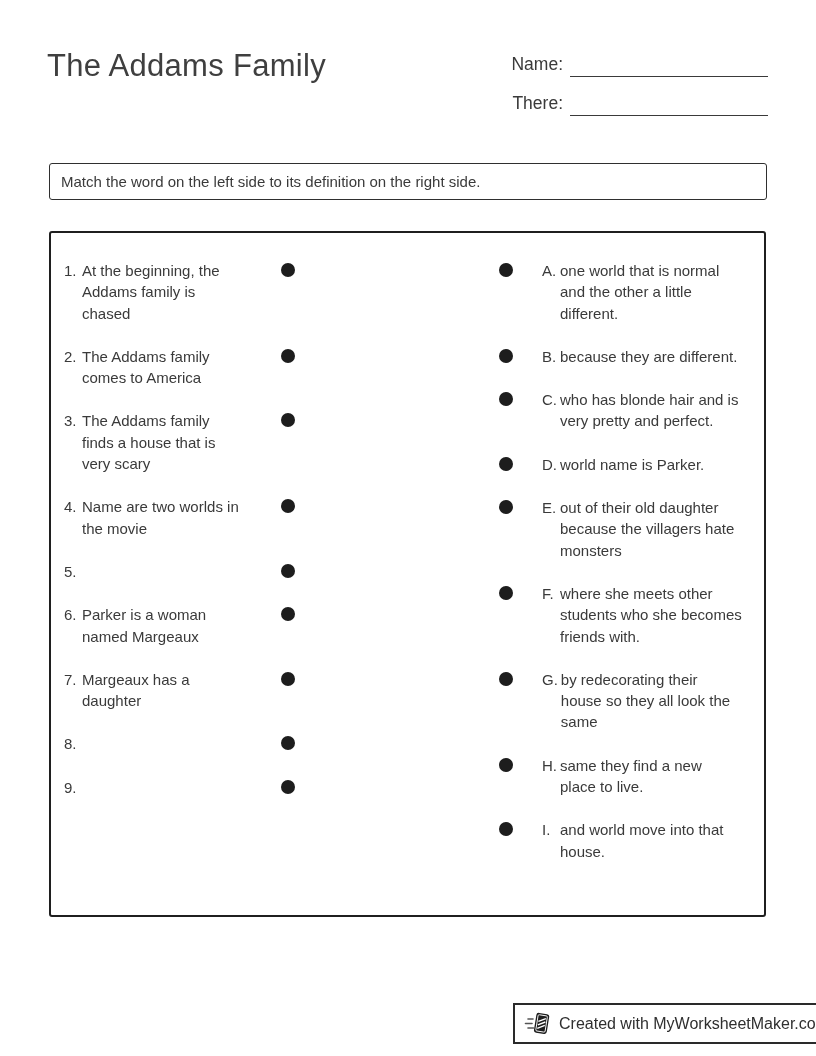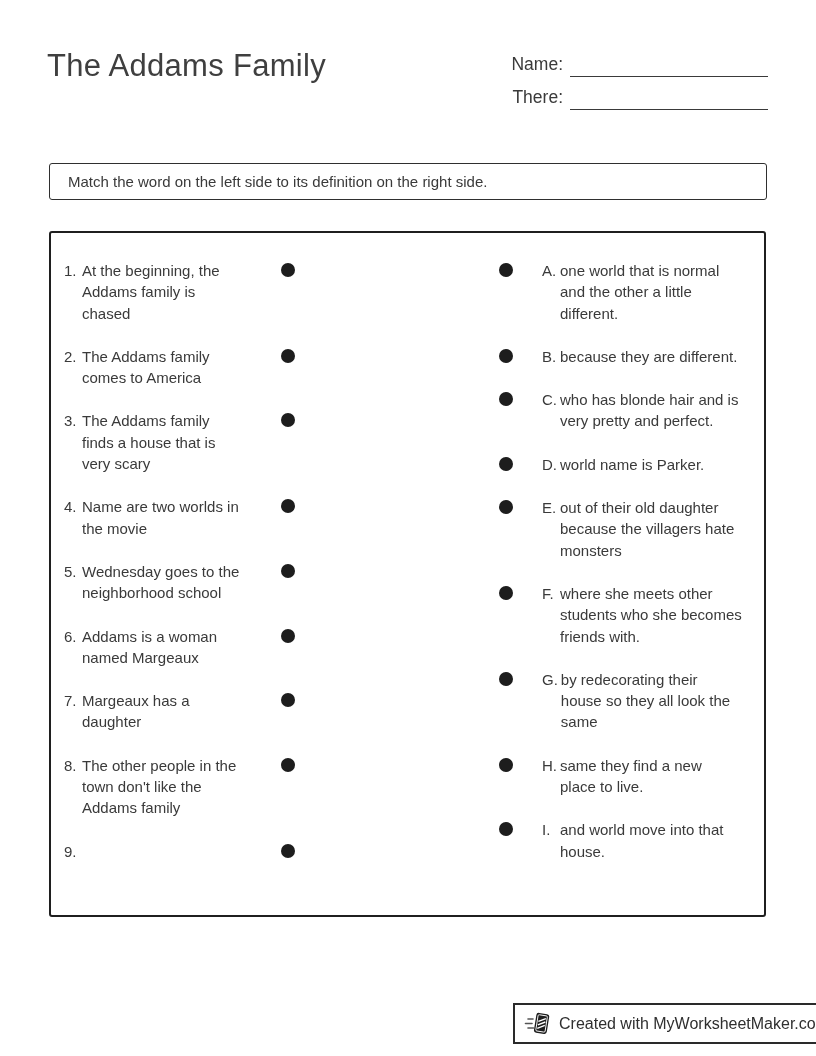--- a/index.html
+++ b/index.html
@@ -12,31 +12,31 @@
     overflow:hidden;
   }
 
   .page-title {
     position:absolute; left:47px; top:48px;
     font-size:31px; font-weight:300; letter-spacing:0.3px;
     color:#3f3f3f;
   }
 
   .namedate { position:absolute; left:480px; top:50px; width:288px; }
-  .nd-row { display:flex; align-items:flex-end; height:27px; margin-bottom:6px; }
+  .nd-row { display:flex; align-items:flex-end; height:27px; margin-bottom:12px; }
   .nd-label {
     width:90px; text-align:right; padding-right:7px;
     font-size:17.5px; color:#3a3a3a; line-height:25px;
   }
   .nd-line { flex:1; height:100%; border-bottom:1.5px solid #3a3a3a; }
 
   .instruction-box {
     position:absolute; left:49px; top:163px; width:718px; height:37px;
     border:1.5px solid #2f2f2f; border-radius:3px;
-    display:flex; align-items:center; padding-left:18px;
+    display:flex; align-items:center; padding-left:11px;
     font-size:15px; color:#3a3a3a;
   }
 
   .main-box {
     position:absolute; left:49px; top:231px; width:717px; height:686px;
     border:2px solid #1f1f1f; border-radius:3px;
   }
 
   .col { position:absolute; top:27px; }
   .col-left  { left:13px;  width:240px; }
@@ -112,41 +112,36 @@
       <span class="dot dot-left"></span>
     </div>
     <div class="match-item">
       <span class="item-key">4.</span>
       <span class="item-text">Name are two worlds in
 the movie</span>
       <span class="dot dot-left"></span>
     </div>
     <div class="match-item">
       <span class="item-key">5.</span>
-      <span class="item-text">Wednesday goes to the
-neighborhood school</span>
       <span class="dot dot-left"></span>
     </div>
     <div class="match-item">
       <span class="item-key">6.</span>
-      <span class="item-text">Addams is a woman
+      <span class="item-text">Parker is a woman
 named Margeaux</span>
       <span class="dot dot-left"></span>
     </div>
     <div class="match-item">
       <span class="item-key">7.</span>
       <span class="item-text">Margeaux has a
 daughter</span>
       <span class="dot dot-left"></span>
     </div>
     <div class="match-item">
       <span class="item-key">8.</span>
-      <span class="item-text">The other people in the
-town don't like the
-Addams family</span>
       <span class="dot dot-left"></span>
     </div>
     <div class="match-item">
       <span class="item-key">9.</span>
       <span class="dot dot-left"></span>
     </div>
   </div>
 
   <div class="col col-right">
     <div class="match-item a-item">

